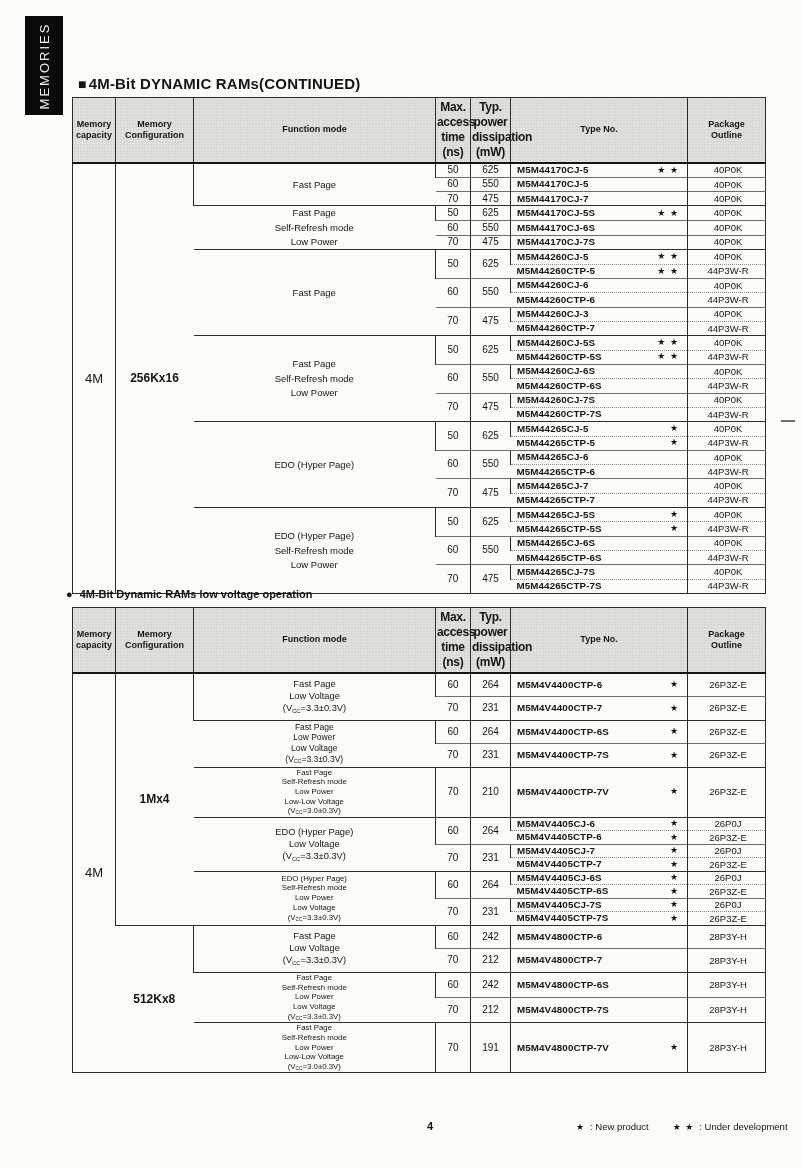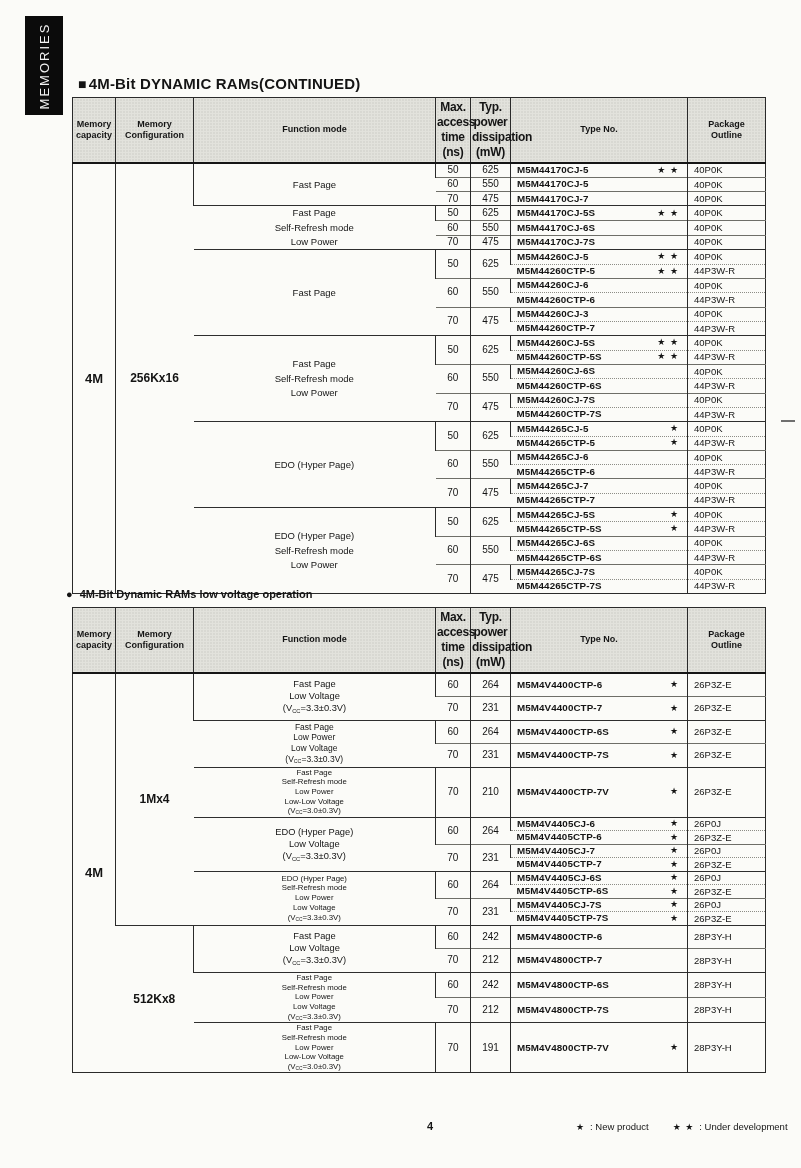--- a/index.html
+++ b/index.html
@@ -62,32 +62,32 @@
   
   .t1 tbody tr{height:14.33px}
   .t2 tr.r-tall{height:23.5px}
   .t2 tr.r-short{height:13.5px}
   .t2 tr.r-single{height:44px}
   
   tr.b-group>td{border-top:1.6px solid #2e2e2e}
   tr.b-speed>td{border-top:1px solid #6e6e68}
   tr.b-part>td{border-top:1px dotted var(--line-soft)}
   
-  td.c-cap{font-size:13px;font-weight:bold}
+  td.c-cap{font-size:13px;font-weight:normal}
   td.c-cfg{font-size:12px;font-weight:bold}
   td.c-fm{font-size:9.5px;line-height:1.5}
   .t2 td.c-fm{line-height:1.3;font-size:9.3px}
   .t2 td.c-fm.fm-l4{font-size:8.5px;line-height:1.28}
   .t2 td.c-fm.fm-l5{font-size:7.8px;line-height:1.25}
   td.c-time,td.c-power{font-size:10px}
   td.c-type{text-align:left;padding:0 8px 0 6px}
   td.c-type .type-wrap{display:flex;justify-content:space-between;align-items:center}
   td.c-type .type-text{font-weight:bold;font-size:9.8px;letter-spacing:.1px}
   td.c-type .stars{font-size:9px;letter-spacing:1px;white-space:nowrap}
-  td.c-pkg{text-align:left;padding-left:6px;font-size:9.5px}
+  td.c-pkg{text-align:center;padding-left:6px;font-size:9.5px}
   sub{font-size:.62em;vertical-align:-.28em}
   
   .page-number{position:absolute;left:420px;top:1120px;width:20px;text-align:center;font-size:11px;font-weight:bold}
   .legend{position:absolute;left:576px;top:1121px;font-size:9.5px;display:flex;align-items:center;gap:5px;white-space:nowrap}
   .legend .star{letter-spacing:1px;font-size:9px}
   .artifact{position:absolute;left:781px;top:420px;width:14px;height:2px;background:#6f6f6f}
 </style>
 </head>
 <body>
 

